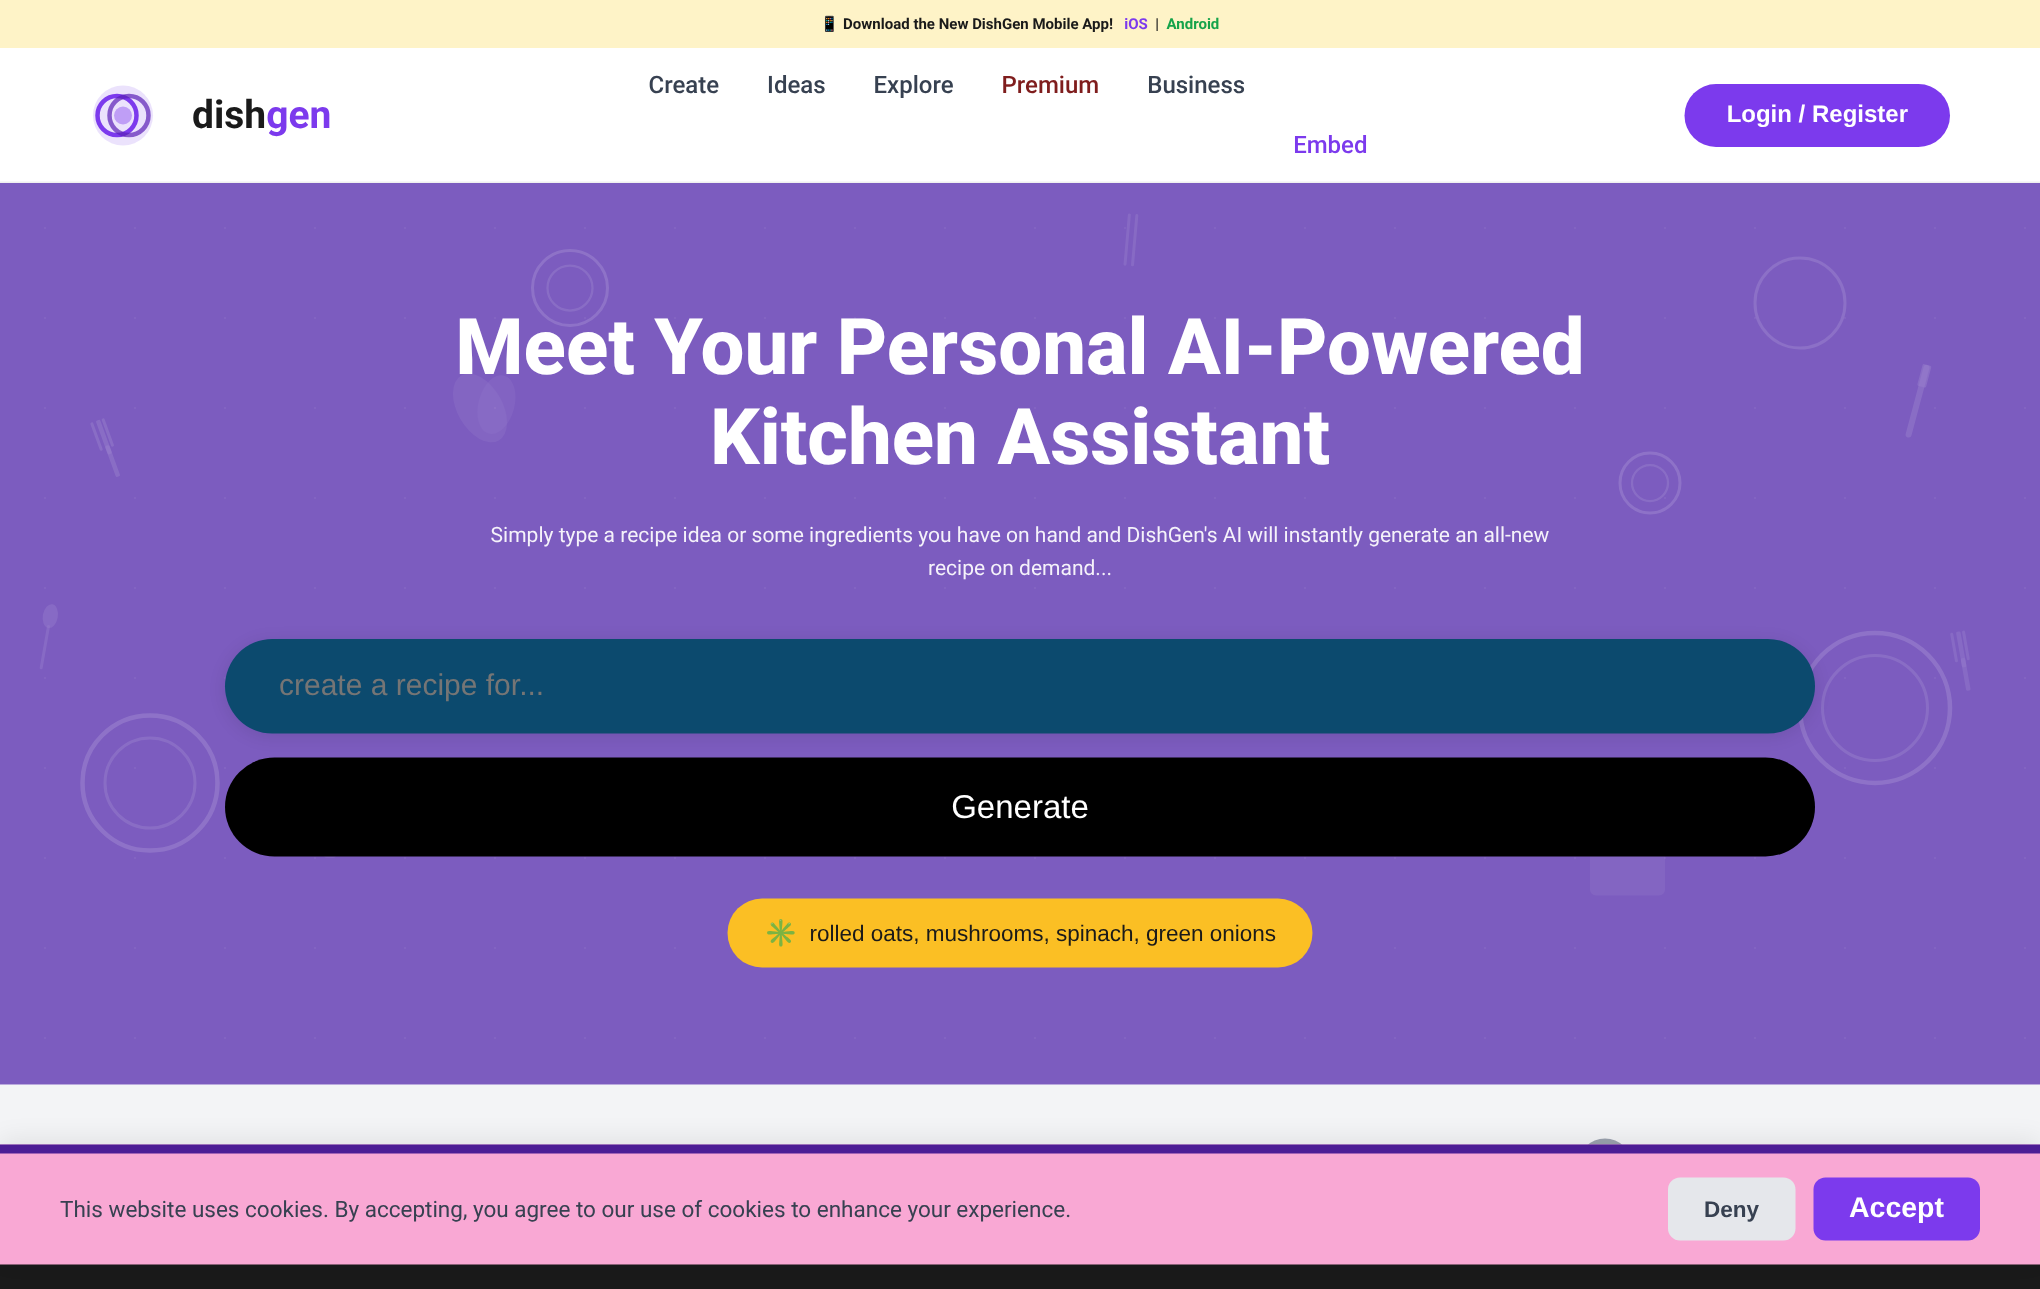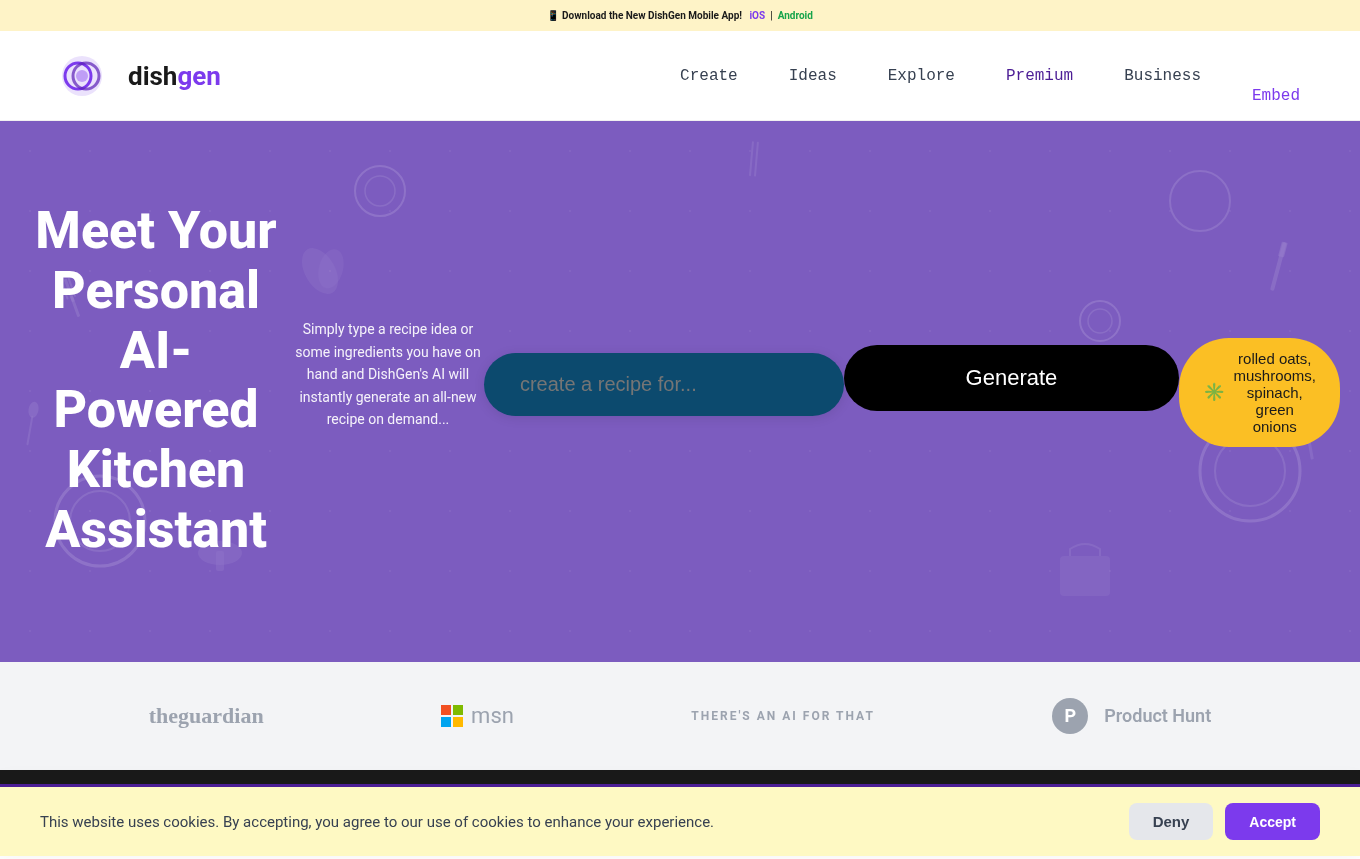--- a/index.html
+++ b/index.html
@@ -38,31 +38,29 @@
       height: 44px;
     }
     .logo-text {
       font-size: 26px;
       font-weight: 700;
       color: #1a1a1a;
     }
     .logo-text span { color: #7c3aed; }
     nav {
       display: flex;
-      align-items: center;
-      gap: 51px;
-      font-family: Liberation Mono, monospace;
+      gap: 32px;
     }
     nav a {
       text-decoration: none;
       font-size: 16px;
       font-weight: 500;
       color: #374151;
     }
-    nav a.premium { color: #4c1d95; }
+    nav a.premium { color: #7f1d1d; }
     nav a.embed { color: #7c3aed; margin-top: 40px; }
     .login-btn {
       background: #7c3aed;
       color: #fff;
       border: none;
       border-radius: 50px;
       padding: 12px 28px;
       font-size: 16px;
       font-weight: 600;
       cursor: pointer;
@@ -70,21 +68,21 @@
 
     
     .hero {
       background: #7c5cbf;
       position: relative;
       overflow: hidden;
       padding: 80px 20px 78px;
       text-align: center;
       min-height: 540px;
       display: flex;
-      flex-direction: row;
+      flex-direction: column;
       align-items: center;
       justify-content: center;
     }
     
     .hero-bg {
       position: absolute;
       inset: 0;
       background-image: 
         radial-gradient(circle, rgba(255,255,255,0.05) 1px, transparent 1px);
       background-size: 60px 60px;
@@ -193,25 +191,25 @@
       align-items: center;
       justify-content: center;
       color: #fff;
       font-weight: 700;
       font-size: 18px;
     }
 
     
     .cookie-banner {
       position: fixed;
-      bottom: 3px;
+      bottom: 16px;
       left: 0;
       right: 0;
-      background: #fef9c3;
-      border-top: 3px solid #4c1d95;
+      background: #f9a8d4;
+      border-top: 6px solid #4c1d95;
       padding: 16px 40px;
       display: flex;
       align-items: center;
       justify-content: space-between;
       z-index: 1000;
       font-size: 15px;
       color: #374151;
       box-shadow: 0 -4px 16px rgba(0,0,0,0.08);
     }
     .cookie-btns { display: flex; gap: 12px; }
@@ -224,21 +222,21 @@
       font-size: 15px;
       font-weight: 600;
       cursor: pointer;
     }
     .accept-btn {
       background: #7c3aed;
       color: #fff;
       border: none;
       border-radius: 8px;
       padding: 10px 24px;
-      font-size: 14px;
+      font-size: 19px;
       font-weight: 600;
       cursor: pointer;
     }
 
     
     .below-fold {
       background: #1a1a1a;
       padding: 40px;
       text-align: center;
       min-height: 60px;
@@ -267,20 +265,21 @@
     <span class="logo-text">dish<span>gen</span></span>
   </div>
   <nav>
     <a href="#">Create</a>
     <a href="#">Ideas</a>
     <a href="#">Explore</a>
     <a href="#" class="premium">Premium</a>
     <a href="#">Business</a>
     <a href="#" class="embed">Embed</a>
   </nav>
+  <button class="login-btn">Login / Register</button>
 </header>
 
 <section class="hero">
   <div class="hero-bg"></div>
 
   <svg class="hero-food-deco" viewBox="0 0 1360 540" xmlns="http://www.w3.org/2000/svg" preserveAspectRatio="xMidYMid slice">
 
     <g transform="translate(60, 160) rotate(-20)" opacity="0.6" fill="rgba(255,255,255,0.5)">
       <rect x="4" y="0" width="3" height="40" rx="1"></rect>
       <rect x="0" y="0" width="2" height="20" rx="1"></rect>

